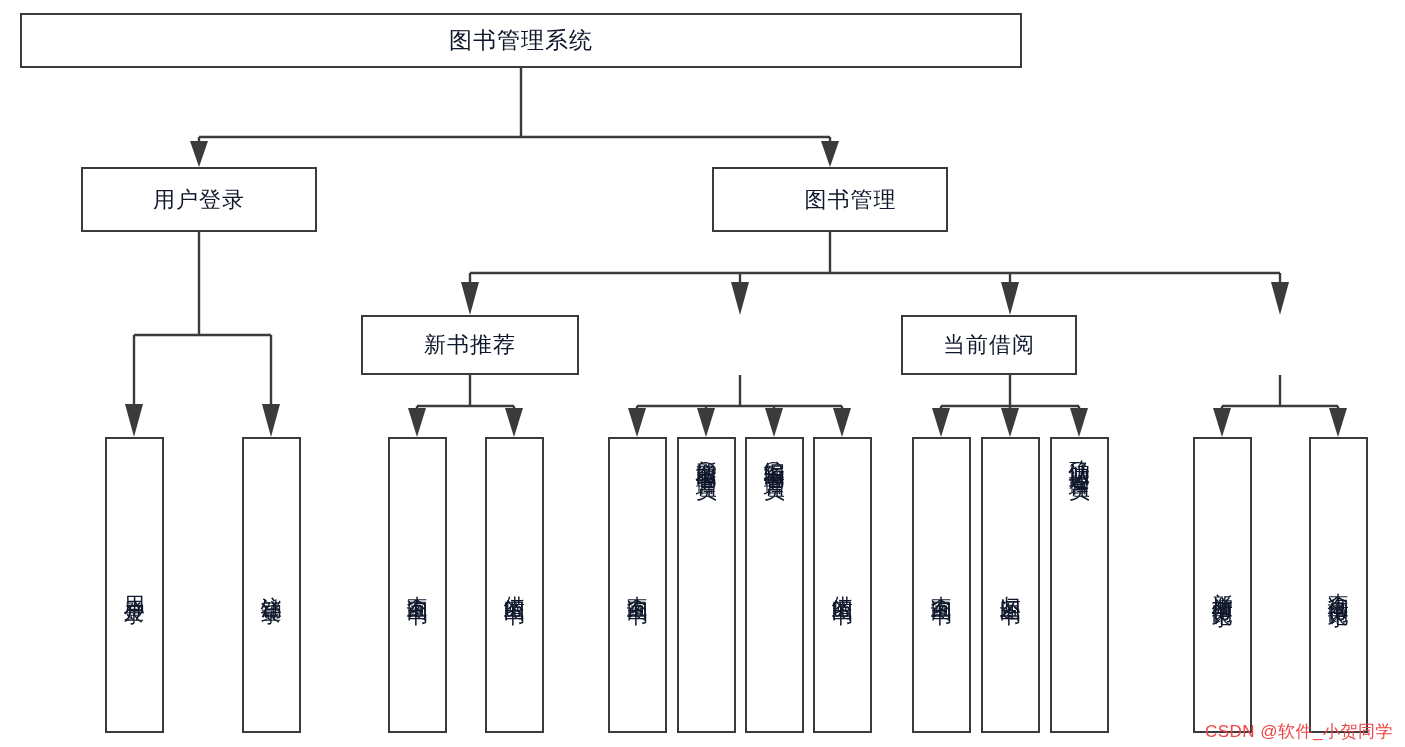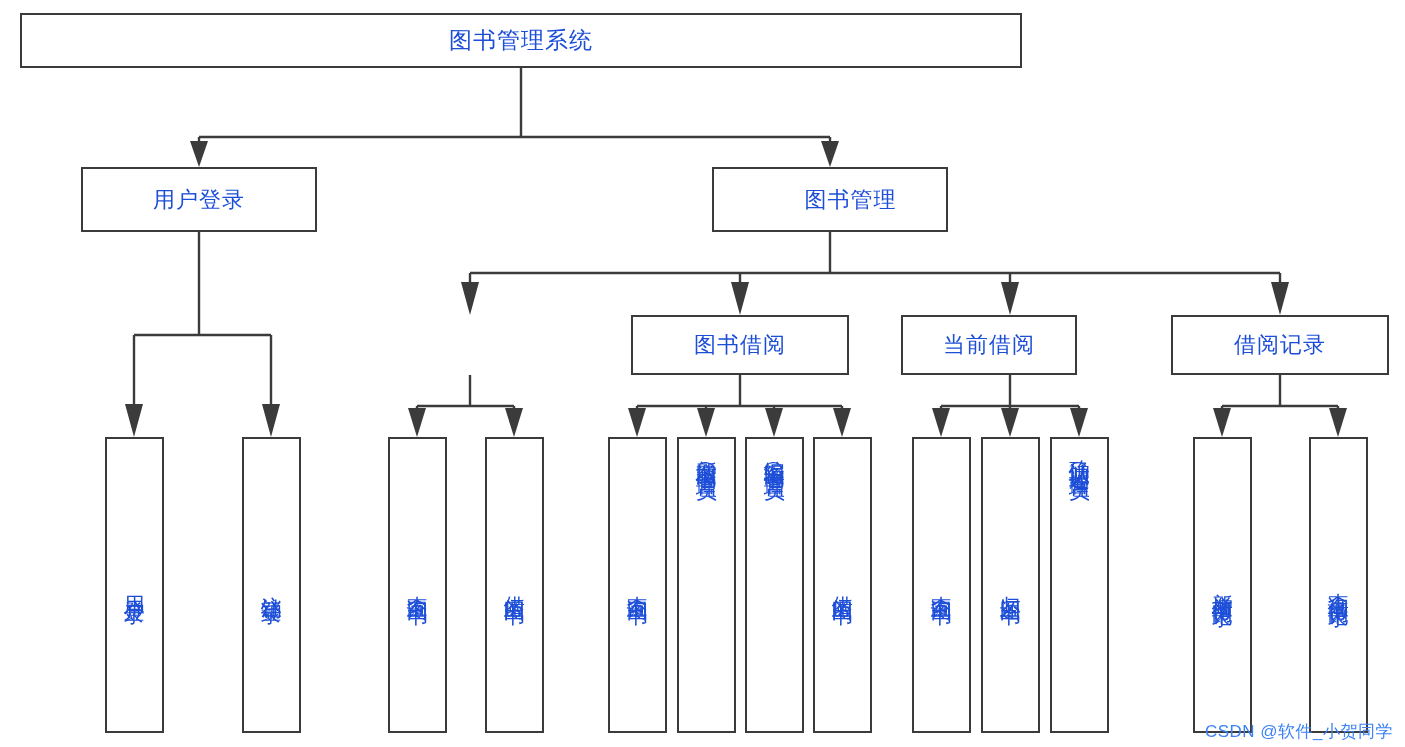--- a/index.html
+++ b/index.html
@@ -18,21 +18,21 @@
     overflow: hidden;
   }
   .node {
     position: absolute;
     box-sizing: border-box;
     border: 2px solid #3b3b3b;
     background: #ffffff;
     display: flex;
     align-items: center;
     justify-content: center;
-    color: #1d4ed8;
+    color: #0f172a;
   }
   .node .label {
     text-align: center;
     line-height: 1.08;
     letter-spacing: 1px;
   }
   
   .node.h .label {
     font-size: 22px;
     white-space: nowrap;
@@ -67,21 +67,21 @@
     stroke: #3b3b3b;
     stroke-width: 2.4;
     fill: none;
   }
   .arrowhead { fill: #3b3b3b; }
   #watermark {
     position: absolute;
     right: 12px;
     bottom: 4px;
     font-size: 17px;
-    color: #3b82f6;
+    color: #ef4444;
     letter-spacing: 0.5px;
     white-space: nowrap;
   }
 </style>
 </head>
 <body>
 
 <div id="canvas">
 
   <svg id="wires" viewBox="0 0 1405 747">
@@ -156,32 +156,29 @@
   </div>
 
   <div class="node h" style="left:81px; top:167px; width:236px; height:65px;">
     <span class="label">用户登录</span>
   </div>
 
   <div class="node h" style="left:712px; top:167px; width:236px; height:65px;padding-left:41px;">
     <span class="label">图书管理</span>
   </div>
 
-
-  <div class="node h" style="left:631px; top:315px; width:218px; height:60px;">
-    <span class="label">图书借阅</span>
-  </div>
+  <div class="node h" style="left:361px; top:315px; width:218px; height:60px;">
+    <span class="label">新书推荐</span>
+  </div>
+
 
   <div class="node h" style="left:901px; top:315px; width:176px; height:60px;">
     <span class="label">当前借阅</span>
   </div>
 
-  <div class="node h" style="left:1171px; top:315px; width:218px; height:60px;">
-    <span class="label">借阅记录</span>
-  </div>
 
   <div class="node v center" style="left:105px; top:437px; width:59px; height:296px;">
     <span class="label">用户登录</span>
   </div>
 
   <div class="node v center" style="left:242px; top:437px; width:59px; height:296px;">
     <span class="label">注销登录</span>
   </div>
 
   <div class="node v center" style="left:388px; top:437px; width:59px; height:296px;">

